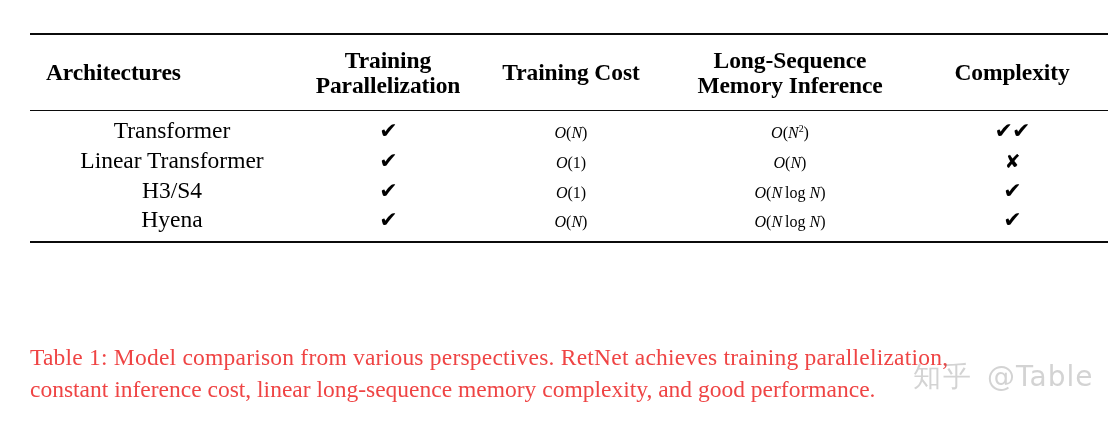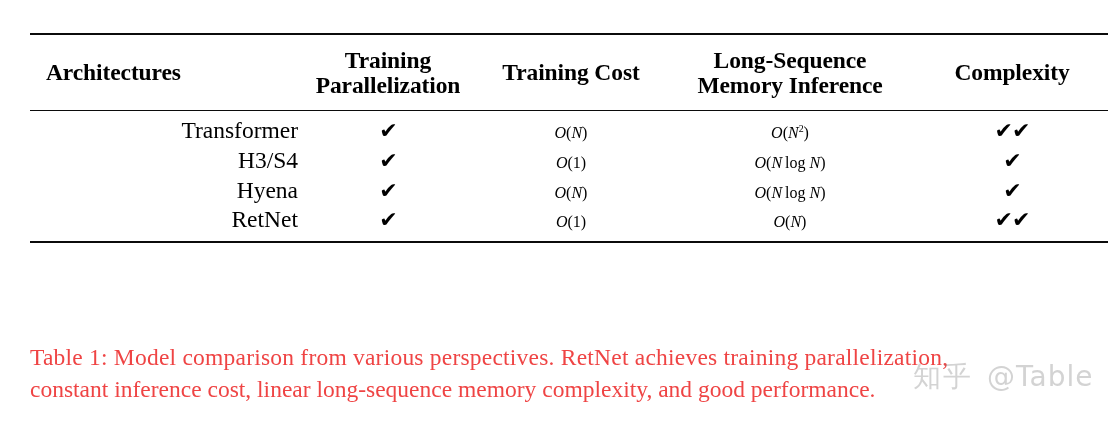--- a/index.html
+++ b/index.html
@@ -61,21 +61,21 @@
     line-height: 1.0;
     padding: 3.2px 0 3.2px 0;
     text-align: center;
     vertical-align: baseline;
     white-space: nowrap;
   }
   tbody tr:first-child td { padding-top: 8px; }
   tbody tr:last-child  td { padding-bottom: 9px; }
 
   tbody td.col-arch {
-    text-align: right;
+    text-align: center;
     padding-left: 16px;
   }
 
   
   col.c-arch  { width: 268px; }
   col.c-train { width: 180px; }
   col.c-infer { width: 186px; }
   col.c-mem   { width: 252px; }
   col.c-perf  { width: 192px; }
 
@@ -179,39 +179,39 @@
 
       <tbody id="tbody">
           <tr>
             <td class="col-arch rule-mid">Transformer</td>
             <td class="rule-mid"><span class="mark check">✔</span></td>
             <td class="rule-mid"><span class="math"><span class="var">O</span><span class="paren">(</span><span class="var">N</span><span class="paren">)</span></span></td>
             <td class="rule-mid"><span class="math"><span class="var">O</span><span class="paren">(</span><span class="var">N</span><sup>2</sup><span class="paren">)</span></span></td>
             <td class="rule-mid"><span class="mark check">✔✔</span></td>
           </tr>
           <tr>
+            <td class="col-arch">Linear Transformer</td>
+            <td><span class="mark check">✔</span></td>
+            <td><span class="math"><span class="var">O</span><span class="paren">(</span><span class="num">1</span><span class="paren">)</span></span></td>
+            <td><span class="math"><span class="var">O</span><span class="paren">(</span><span class="var">N</span><span class="paren">)</span></span></td>
+            <td><span class="mark cross">✘</span></td>
+          </tr>
+          <tr>
             <td class="col-arch">H3/S4</td>
             <td><span class="mark check">✔</span></td>
             <td><span class="math"><span class="var">O</span><span class="paren">(</span><span class="num">1</span><span class="paren">)</span></span></td>
             <td><span class="math"><span class="var">O</span><span class="paren">(</span><span class="var">N</span><span class="fn">log</span><span class="var">N</span><span class="paren">)</span></span></td>
             <td><span class="mark check">✔</span></td>
           </tr>
           <tr>
             <td class="col-arch">Hyena</td>
             <td><span class="mark check">✔</span></td>
             <td><span class="math"><span class="var">O</span><span class="paren">(</span><span class="var">N</span><span class="paren">)</span></span></td>
             <td><span class="math"><span class="var">O</span><span class="paren">(</span><span class="var">N</span><span class="fn">log</span><span class="var">N</span><span class="paren">)</span></span></td>
             <td><span class="mark check">✔</span></td>
-          </tr>
-          <tr>
-            <td class="col-arch">RetNet</td>
-            <td><span class="mark check">✔</span></td>
-            <td><span class="math"><span class="var">O</span><span class="paren">(</span><span class="num">1</span><span class="paren">)</span></span></td>
-            <td><span class="math"><span class="var">O</span><span class="paren">(</span><span class="var">N</span><span class="paren">)</span></span></td>
-            <td><span class="mark check">✔✔</span></td>
           </tr>
         </tbody>
     </table>
     <div class="rule-bot"></div>
   </div>
 
   <div class="caption">
     <span class="cap-line l1">Table 1:  Model comparison from various perspectives.  RetNet achieves training parallelization,</span>
     <span class="cap-line l2">constant inference cost, linear long-sequence memory complexity, and good performance.</span>
   </div>

